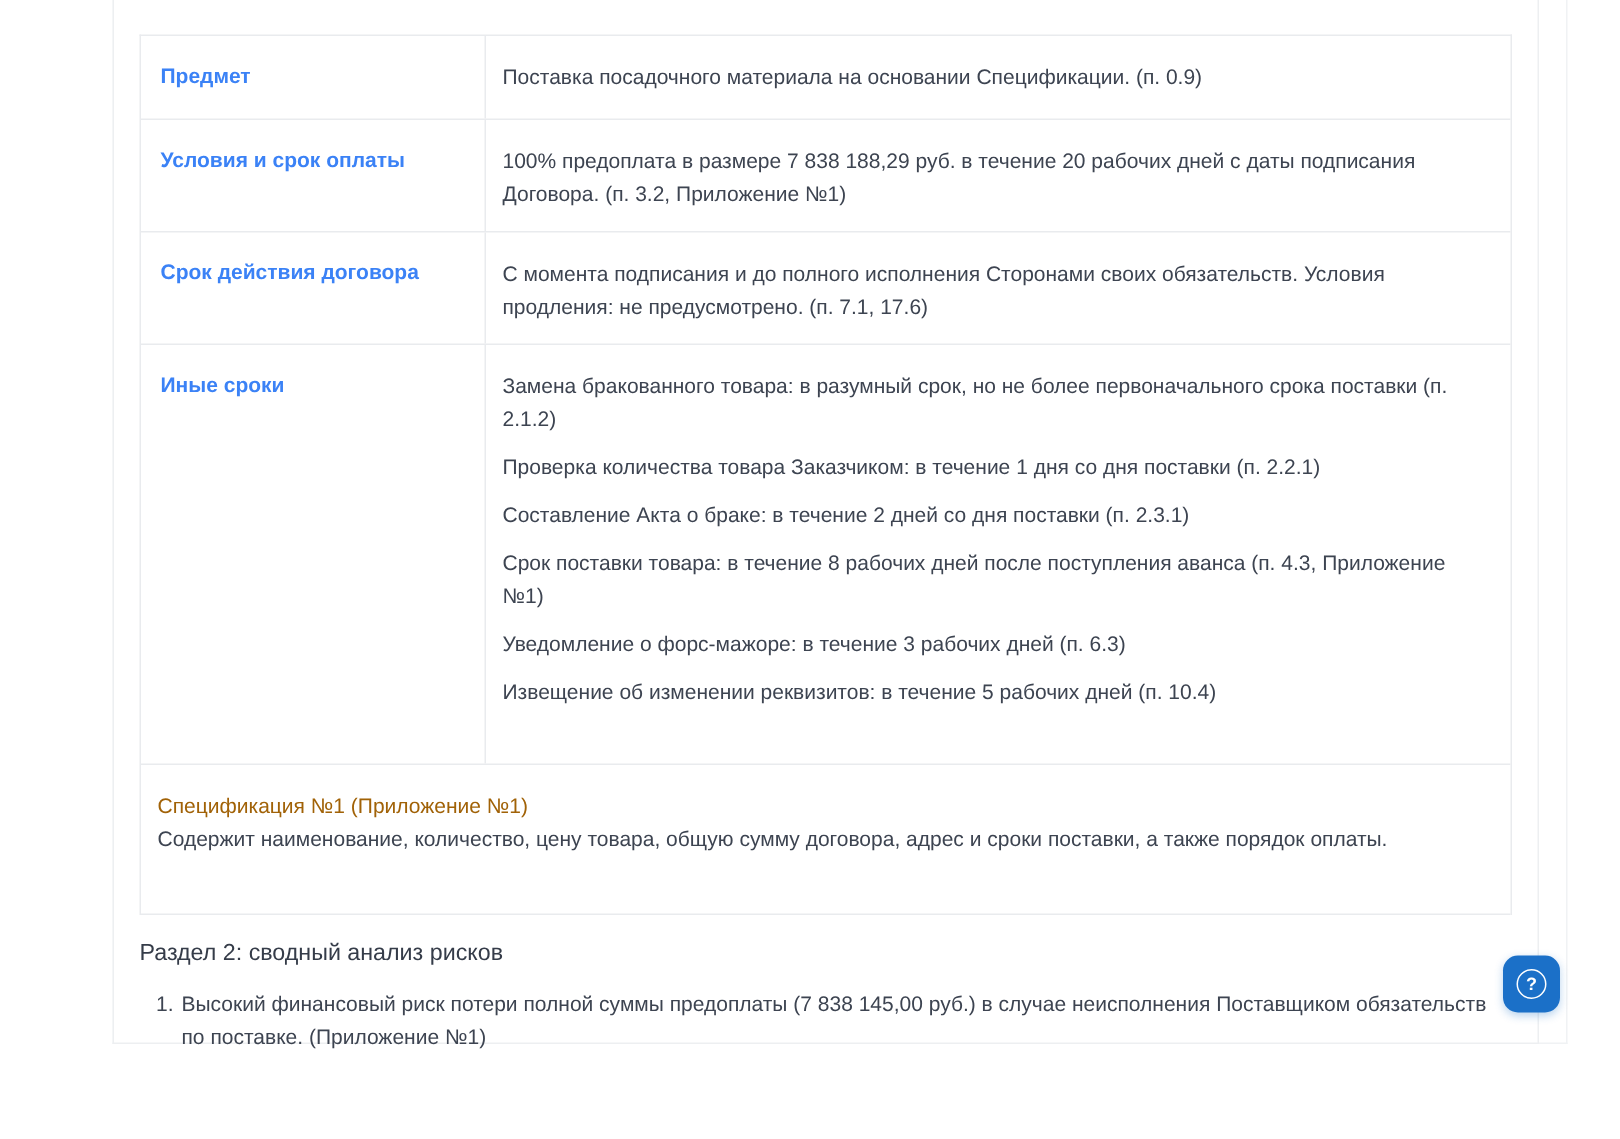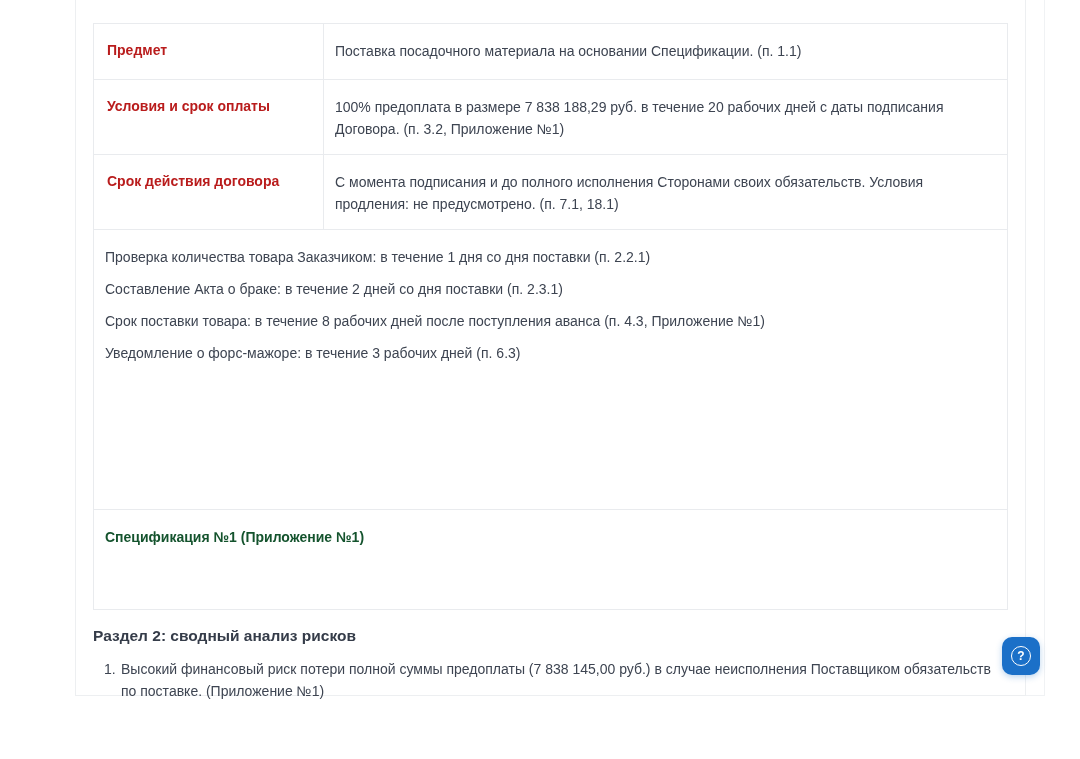--- a/index.html
+++ b/index.html
@@ -32,41 +32,41 @@
     width:915px;
     border:1px solid #e9ebee;
     border-bottom:none;
   }
   .crow { display:flex; border-bottom:1px solid #e9ebee; }
   .cell-label {
     width:230px; flex:0 0 230px;
     border-right:1px solid #e9ebee;
     padding:16px 12px 14px 13px;
     font-weight:600; font-size:14px; line-height:21px;
-    color:#b91c1c;
+    color:#3b82f6;
   }
   .cell-content {
     flex:1 1 auto;
     padding:16px 18px 14px 11px;
     font-size:14px; line-height:22px;
     color:#3d4451;
   }
   .cell-content p { margin:0 0 10px 0; }
   .cell-content p:last-child { margin-bottom:0; }
-  .cell-content p.bold { font-weight:700; color:#14532d; margin-bottom:0; }
+  .cell-content p.bold { font-weight:400; color:#a16207; margin-bottom:0; }
   .row-1 { min-height:56px; }
   .row-2 { min-height:73px;justify-content:space-between; }
   .row-3 { min-height:75px; }
   .row-4 { min-height:280px; }
   .row-5 { min-height:100px; }
 
   
   .section2-heading {
     margin:15px 0 0 0;
-    font-size:15.5px; font-weight:700; line-height:22px;
+    font-size:15.5px; font-weight:400; line-height:22px;
     color:#353c49;
   }
   .risk-list { margin-top:11px; }
   .risk-item {
     display:flex;
     font-size:14px; line-height:22px; color:#3d4451;
     padding-left:11px;
   }
   .risk-item .marker { flex:0 0 17px; text-align:left; }
   .risk-item .risk-text { flex:1 1 auto; max-width:880px; }
@@ -95,50 +95,54 @@
 <div class="outer-card"></div>
 
 <div class="inner-card">
   <div class="content">
 
     <div class="ctable">
 
       <div class="crow row-1">
         <div class="cell-label">Предмет</div>
         <div class="cell-content">
-          <p>Поставка посадочного материала на основании Спецификации. (п. 1.1)</p>
+          <p>Поставка посадочного материала на основании Спецификации. (п. 0.9)</p>
         </div>
       </div>
 
       <div class="crow row-2">
         <div class="cell-label">Условия и срок оплаты</div>
         <div class="cell-content">
           <p>100% предоплата в размере 7 838 188,29 руб. в течение 20 рабочих дней с даты подписания Договора. (п. 3.2, Приложение №1)</p>
         </div>
       </div>
 
       <div class="crow row-3">
         <div class="cell-label">Срок действия договора</div>
         <div class="cell-content">
-          <p>С момента подписания и до полного исполнения Сторонами своих обязательств. Условия продления: не предусмотрено. (п. 7.1, 18.1)</p>
+          <p>С момента подписания и до полного исполнения Сторонами своих обязательств. Условия продления: не предусмотрено. (п. 7.1, 17.6)</p>
         </div>
       </div>
 
       <div class="crow row-4">
+        <div class="cell-label">Иные сроки</div>
         <div class="cell-content">
+          <p>Замена бракованного товара: в разумный срок, но не более первоначального срока поставки (п. 2.1.2)</p>
           <p>Проверка количества товара Заказчиком: в течение 1 дня со дня поставки (п. 2.2.1)</p>
           <p>Составление Акта о браке: в течение 2 дней со дня поставки (п. 2.3.1)</p>
           <p>Срок поставки товара: в течение 8 рабочих дней после поступления аванса (п. 4.3, Приложение №1)</p>
           <p>Уведомление о форс-мажоре: в течение 3 рабочих дней (п. 6.3)</p>
+          <p>Извещение об изменении реквизитов: в течение 5 рабочих дней (п. 10.4)</p>
         </div>
       </div>
 
       <div class="crow row-5">
         <div class="cell-content">
           <p class="bold">Спецификация №1 (Приложение №1)</p>
+          <p>Содержит наименование, количество, цену товара, общую сумму договора, адрес и сроки поставки, а также порядок оплаты.</p>
         </div>
       </div>
 
     </div>
 
     <h2 class="section2-heading">Раздел 2: сводный анализ рисков</h2>
 
     <div class="risk-list">
       <div class="risk-item">
         <span class="marker">1.</span>

